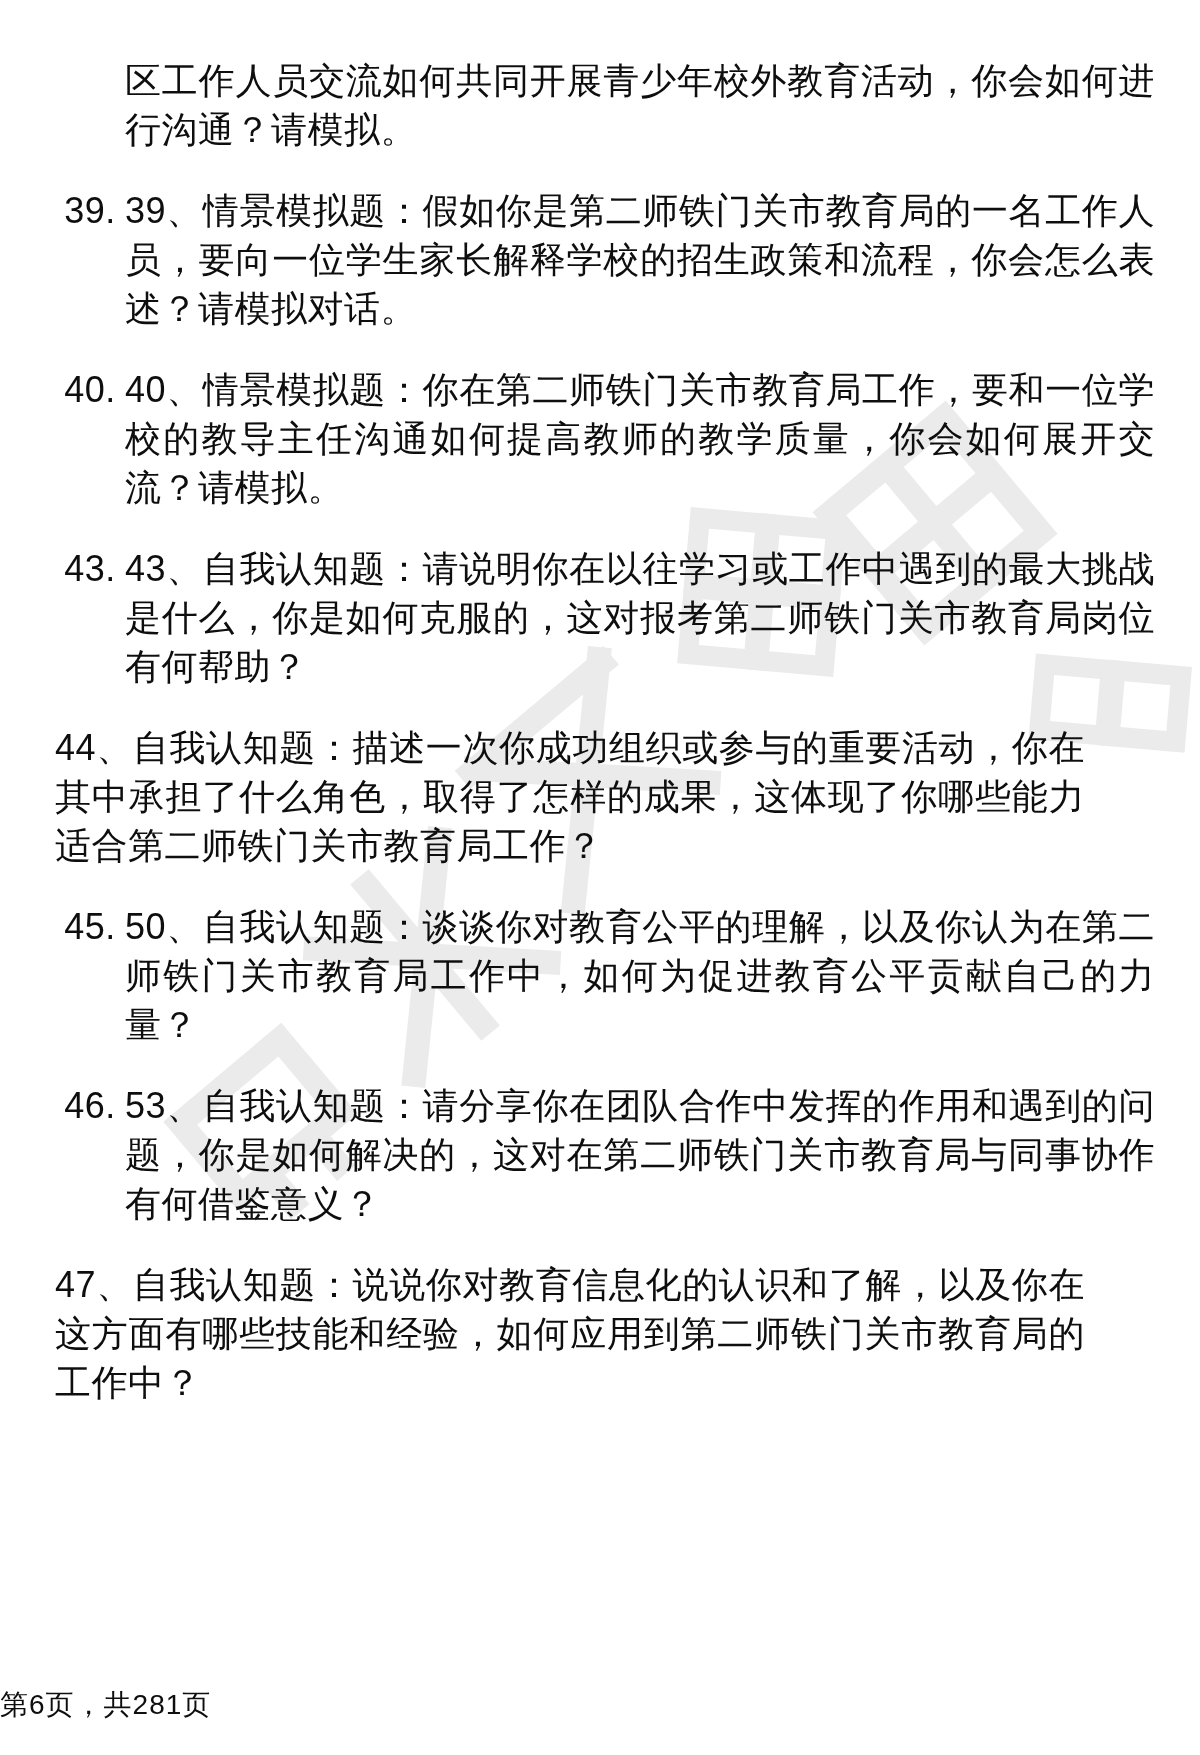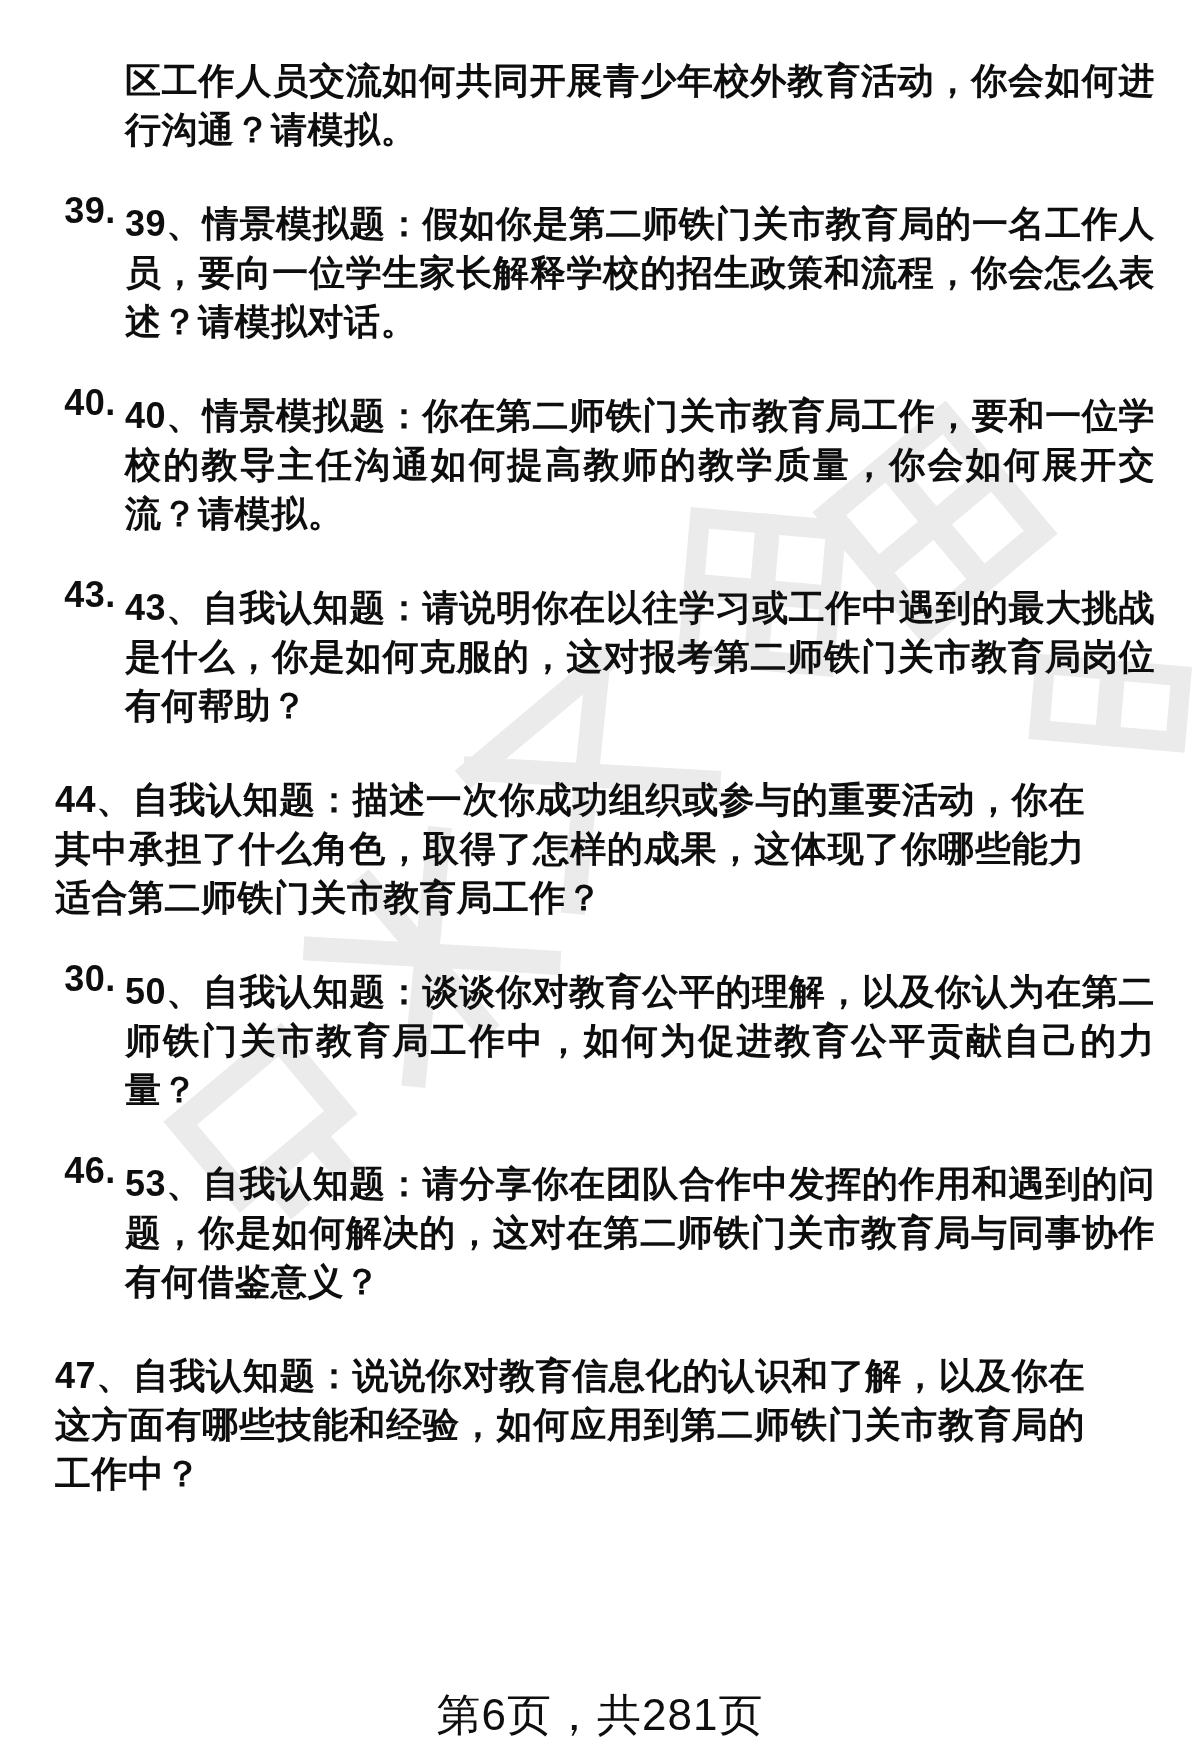--- a/index.html
+++ b/index.html
@@ -22,48 +22,45 @@
     z-index:0;pointer-events:none;
   }
   
   .content{
     position:relative;z-index:1;
     padding:56px 50px 0 55px;
     box-sizing:border-box;
     font-size:36px;
     line-height:49px;
     letter-spacing:0.5px;
-    font-weight:bold;
   }
   .para-continued{
     margin:0 0 0 70px;
     width:1030px;
     text-align:justify;
   }
   .q-item{
     display:flex;
     margin-top:32px;
   }
   .q-num{
     width:70px;
     flex:0 0 70px;
     text-align:center;
   }
   .q-text{
     width:1030px;
     flex:0 0 1030px;
     text-align:justify;
-    margin-top:13px;
   }
   .footer{
     position:absolute;
     left:0;right:0;
     top:1686px;
-    text-align:center;
-    font-size:44px;
+    font-size:28px;
     letter-spacing:1px;
     z-index:1;
   }
 </style>
 </head>
 <body>
 
 <div class="page">
 
   <svg class="watermark" viewBox="0 0 1200 1755" xmlns="http://www.w3.org/2000/svg" aria-hidden="true">
@@ -126,21 +123,21 @@
     <div class="q-item">
       <div class="q-num">43.</div>
       <div class="q-text">43、自我认知题：请说明你在以往学习或工作中遇到的最大挑战是什么，你是如何克服的，这对报考第二师铁门关市教育局岗位有何帮助？</div>
     </div>
 
     <div class="q-item">
       <div class="q-text">44、自我认知题：描述一次你成功组织或参与的重要活动，你在其中承担了什么角色，取得了怎样的成果，这体现了你哪些能力适合第二师铁门关市教育局工作？</div>
     </div>
 
     <div class="q-item">
-      <div class="q-num">30.</div>
+      <div class="q-num">45.</div>
       <div class="q-text">50、自我认知题：谈谈你对教育公平的理解，以及你认为在第二师铁门关市教育局工作中，如何为促进教育公平贡献自己的力量？</div>
     </div>
 
     <div class="q-item">
       <div class="q-num">46.</div>
       <div class="q-text">53、自我认知题：请分享你在团队合作中发挥的作用和遇到的问题，你是如何解决的，这对在第二师铁门关市教育局与同事协作有何借鉴意义？</div>
     </div>
 
     <div class="q-item">
       <div class="q-text">47、自我认知题：说说你对教育信息化的认识和了解，以及你在这方面有哪些技能和经验，如何应用到第二师铁门关市教育局的工作中？</div>

